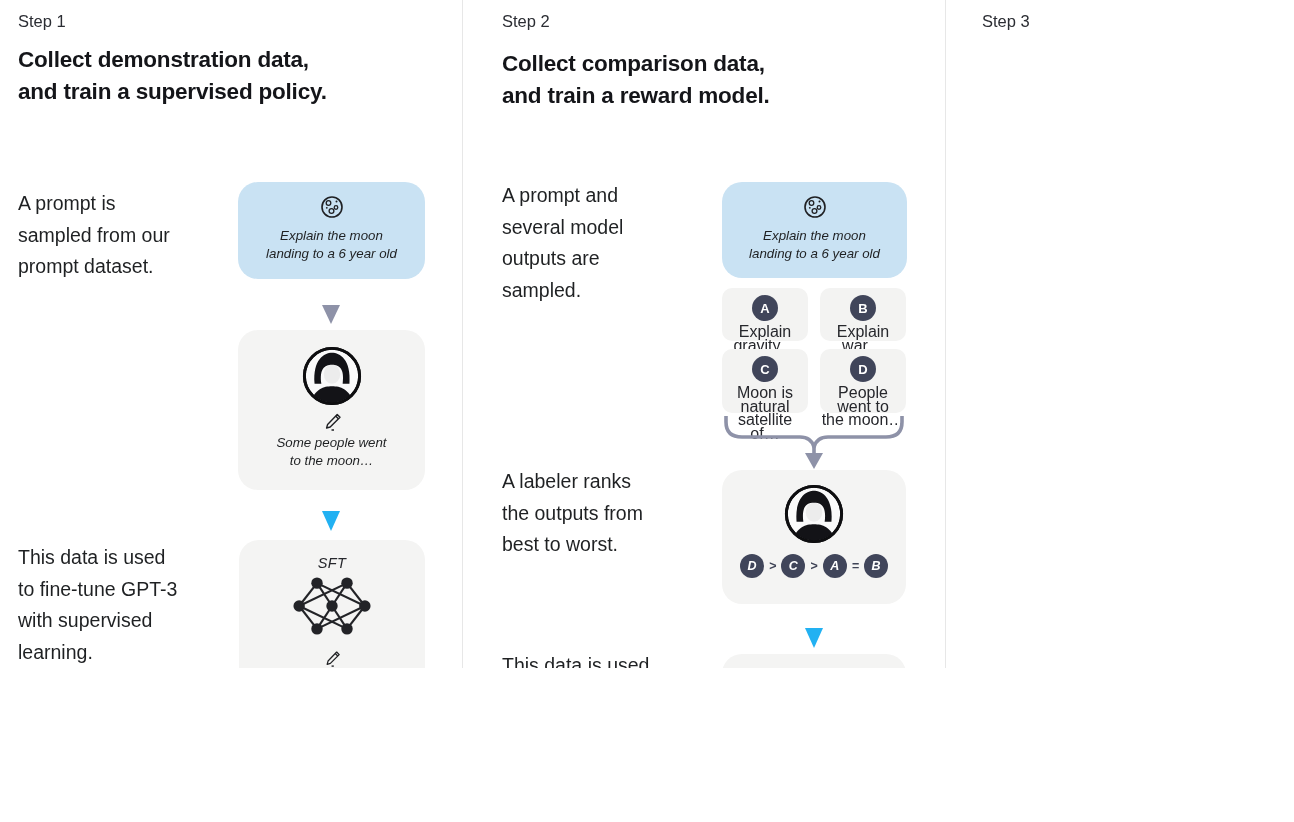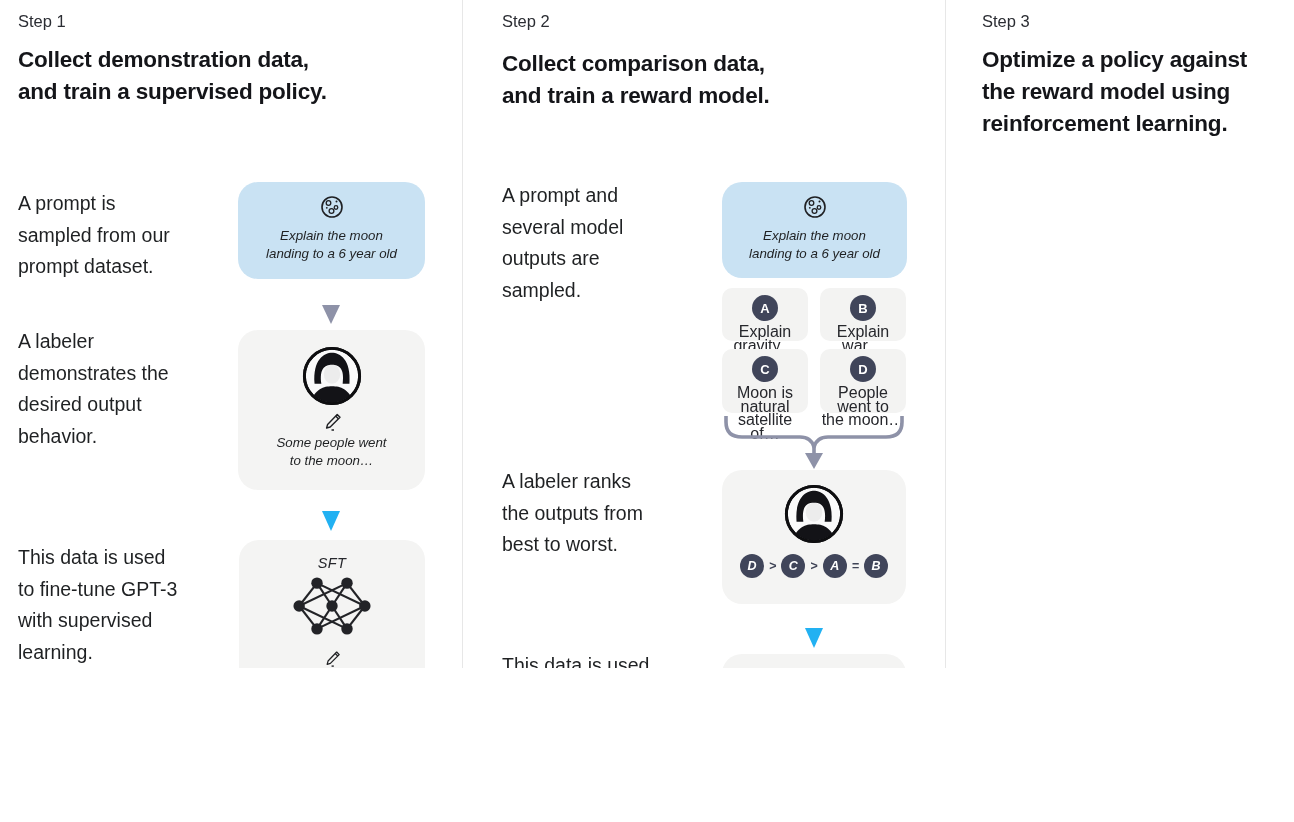--- a/index.html
+++ b/index.html
@@ -51,24 +51,20 @@
   <div class="divider" style="left:462px"></div>
   <div class="divider" style="left:945px"></div>
 
   <div class="step-label" style="left:18px; top:10px">Step 1</div>
   <div class="col-title" style="left:18px; top:44px; width:420px">Collect demonstration data,
 and train a supervised policy.</div>
 
   <div class="caption" style="left:18px; top:188px; width:215px">A prompt is
 sampled from our
 prompt dataset.</div>
-  <div class="caption" style="left:18px; top:326px; width:215px">A labeler
-demonstrates the
-desired output
-behavior.</div>
   <div class="caption" style="left:18px; top:542px; width:215px">This data is used
 to fine-tune GPT-3
 with supervised
 learning.</div>
 
   <div class="card blue" style="left:238px; top:182px; width:187px; height:97px; padding-top:12px">
     <svg width="26" height="26" viewBox="0 0 26 26">
       <circle cx="13" cy="13" r="10" fill="none" stroke="#1f2023" stroke-width="1.6"></circle>
       <circle cx="9.5" cy="9" r="2.3" fill="none" stroke="#1f2023" stroke-width="1.3"></circle>
       <circle cx="17" cy="13.5" r="1.8" fill="none" stroke="#1f2023" stroke-width="1.3"></circle>
@@ -274,17 +270,14 @@
       <span class="rk s">&gt;</span>
       <span class="rk b">C</span>
       <span class="rk s">&gt;</span>
       <span class="rk b">A</span>
       <span class="rk s">=</span>
       <span class="rk b">B</span>
     </div>
   </div>
 
   <div class="step-label" style="left:982px; top:10px">Step 3</div>
-  <div class="col-title" style="left:982px; top:44px; width:310px">Optimize a policy against
-the reward model using
-reinforcement learning.</div>
 
 </div>
 
 </body></html>

